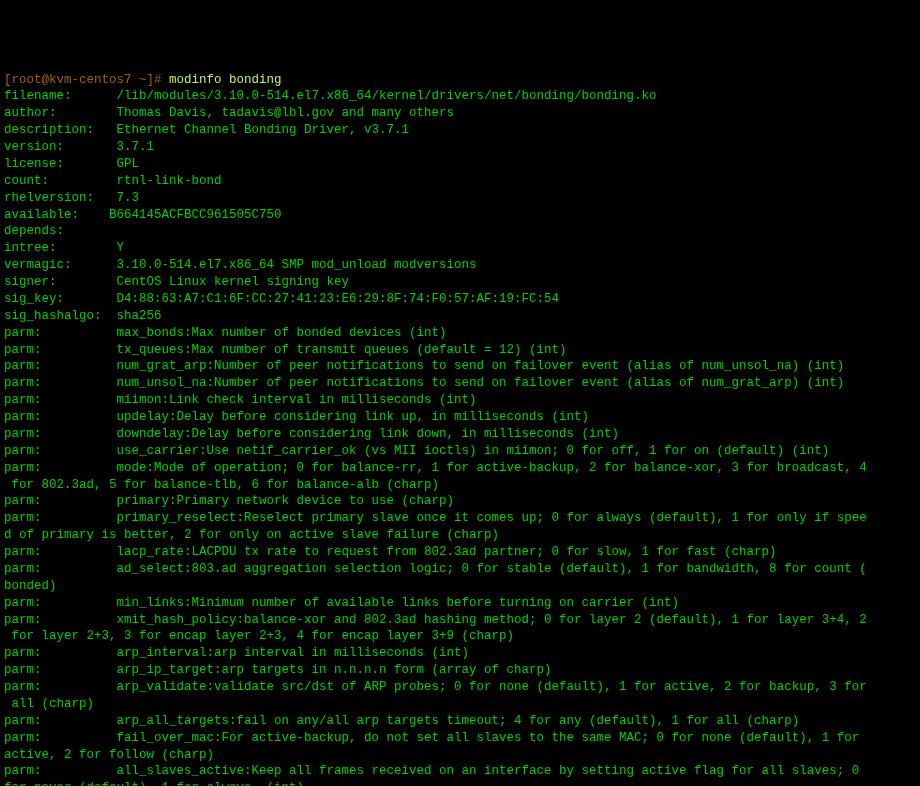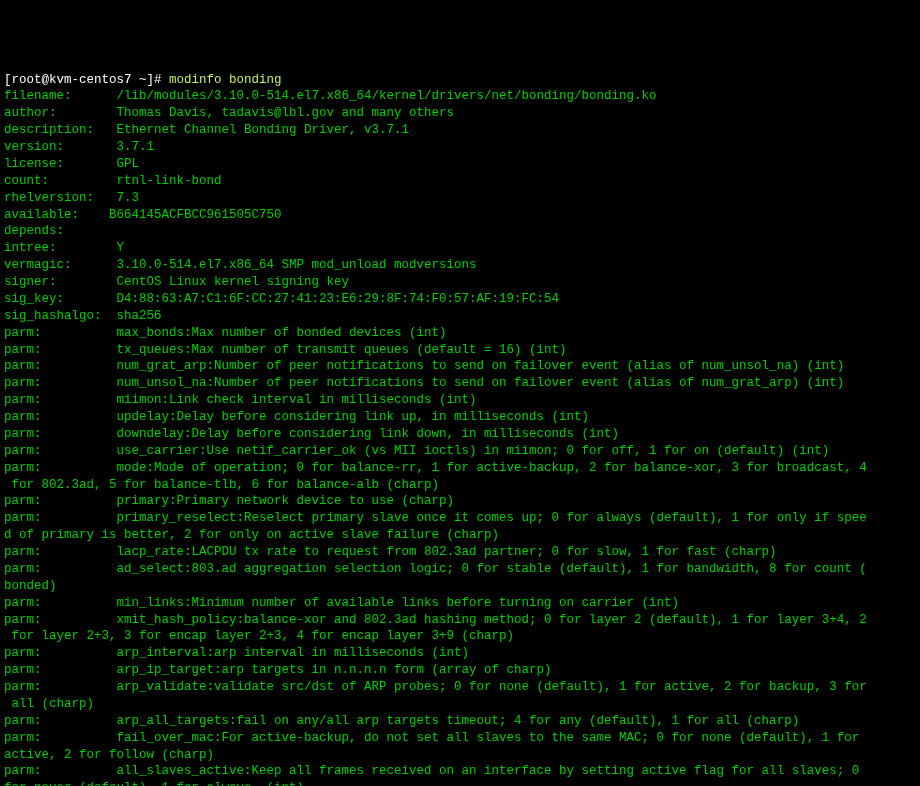--- a/index.html
+++ b/index.html
@@ -8,21 +8,21 @@
       background: #000;
       color: #00d000;
       font-family: "Courier New", monospace;
       font-size: 12.5px;
       line-height: 1.35;
       white-space: pre-wrap;
       word-break: break-all;
       width: 920px;
       box-sizing: border-box;
     }
-    .prompt { color: #ffffff; }
+    .prompt { color: #a16207; }
     .cmd { color: #bef264; }
   </style>
 </head>
 <body>
 
 
 
 <div><span class="prompt">[root@kvm-centos7 ~]#</span> <span class="cmd">modinfo bonding</span>
 <div id="fields-out"><span>filename:      /lib/modules/3.10.0-514.el7.x86_64/kernel/drivers/net/bonding/bonding.ko</span>
 <span>author:        Thomas Davis, tadavis@lbl.gov and many others</span>
@@ -32,21 +32,21 @@
 <span>count:         rtnl-link-bond</span>
 <span>rhelversion:   7.3</span>
 <span>available:    B664145ACFBCC961505C750</span>
 <span>depends:       </span>
 <span>intree:        Y</span>
 <span>vermagic:      3.10.0-514.el7.x86_64 SMP mod_unload modversions</span>
 <span>signer:        CentOS Linux kernel signing key</span>
 <span>sig_key:       D4:88:63:A7:C1:6F:CC:27:41:23:E6:29:8F:74:F0:57:AF:19:FC:54</span>
 <span>sig_hashalgo:  sha256</span>
 </div><div id="parm-out"><span>parm:          max_bonds:Max number of bonded devices (int)</span>
-<span>parm:          tx_queues:Max number of transmit queues (default = 16) (int)</span>
+<span>parm:          tx_queues:Max number of transmit queues (default = 12) (int)</span>
 <span>parm:          num_grat_arp:Number of peer notifications to send on failover event (alias of num_unsol_na) (int)</span>
 <span>parm:          num_unsol_na:Number of peer notifications to send on failover event (alias of num_grat_arp) (int)</span>
 <span>parm:          miimon:Link check interval in milliseconds (int)</span>
 <span>parm:          updelay:Delay before considering link up, in milliseconds (int)</span>
 <span>parm:          downdelay:Delay before considering link down, in milliseconds (int)</span>
 <span>parm:          use_carrier:Use netif_carrier_ok (vs MII ioctls) in miimon; 0 for off, 1 for on (default) (int)</span>
 <span>parm:          mode:Mode of operation; 0 for balance-rr, 1 for active-backup, 2 for balance-xor, 3 for broadcast, 4</span>
 <span> for 802.3ad, 5 for balance-tlb, 6 for balance-alb (charp)</span>
 <span>parm:          primary:Primary network device to use (charp)</span>
 <span>parm:          primary_reselect:Reselect primary slave once it comes up; 0 for always (default), 1 for only if spee</span>

